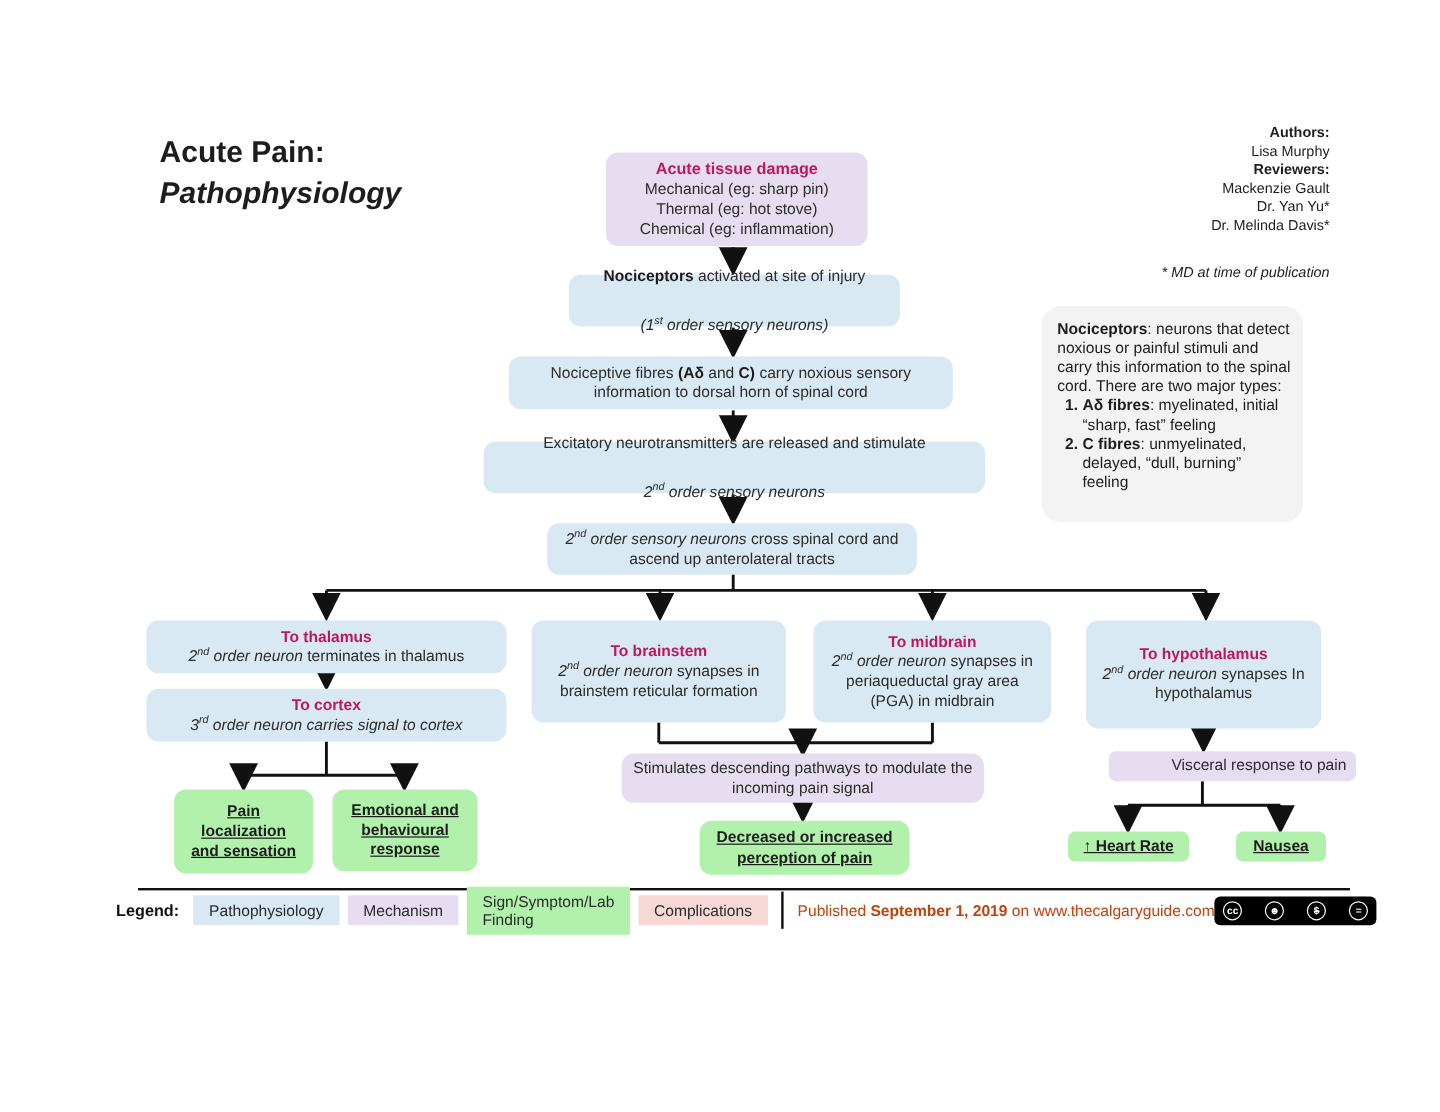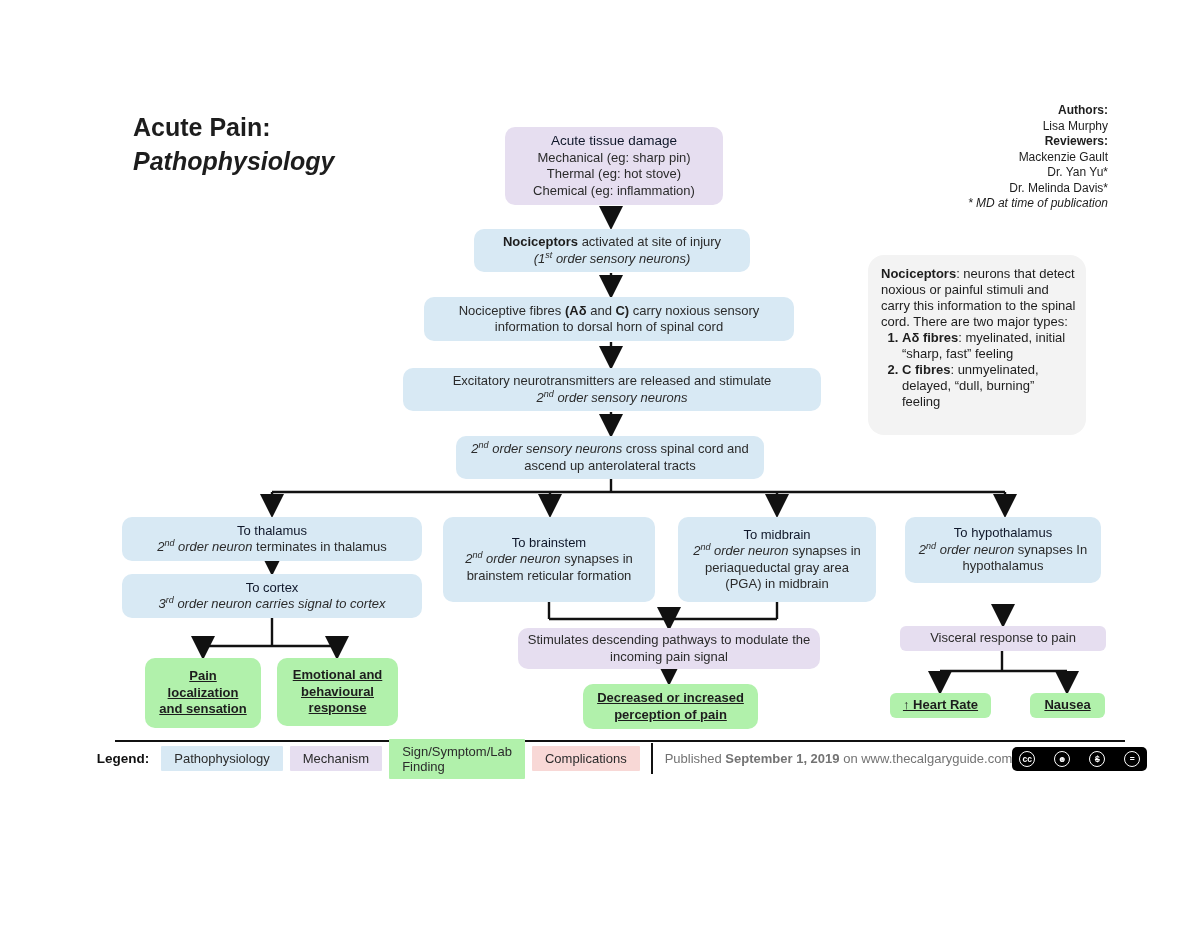--- a/index.html
+++ b/index.html
@@ -8,22 +8,22 @@
   svg.wires{position:absolute;left:0;top:0;pointer-events:none;}
 
   .box{position:absolute;box-sizing:border-box;display:flex;flex-direction:column;
        justify-content:center;align-items:center;text-align:center;
        border-radius:10px;font-size:13px;line-height:16.5px;padding:3px 8px;color:#2b2b2b;}
   .blue{background:#d8e9f4;}
   .lav{background:#e6def0;}
   .green{background:#b1f1ab;}
   .pink{background:#f8d8d6;}
   .box b{color:#1d1d1d;}
-  .bt{font-weight:400;color:#0f172a;}
-  .i{font-style:italic;}
+  .bt{font-weight:700;color:#be185d;}
+  .i{font-style:italic;margin-top:24px;}
   sup{font-size:9px;line-height:0;}
 
   .green .uln{font-weight:700;text-decoration:underline;color:#1d1d1d;}
 
   .title{position:absolute;left:133px;top:110px;font-size:25px;font-weight:700;
          line-height:34px;color:#1d1d1d;}
   .title .l2{font-style:italic;}
 
   .credits{position:absolute;top:103px;right:92px;text-align:right;
            font-size:12px;line-height:15.5px;color:#1d1d1d;}
@@ -36,21 +36,21 @@
         text-align:left;color:#1d1d1d;}
   .note ol{margin:0;padding-left:21px;}
   .note li{margin:0;}
   .note li::marker{font-weight:700;}
 
   .legendbar{position:absolute;left:115px;top:740px;width:1010px;height:33px;
              border-top:2.5px solid #111;display:flex;align-items:center;justify-content:center;}
   .legendbar .lg-label{font-weight:700;font-size:13.5px;margin:0 12px 0 4px;color:#111;}
   .sw{font-size:13px;padding:5px 13px;margin-right:7px;border-radius:1px;color:#2b2b2b;}
   .lg-div{height:31px;border-left:2.5px solid #111;margin:0 12px 0 4px;}
-  .published{font-size:13px;color:#737373;white-space:pre;}
+  .published{font-size:13px;color:#c2410c;white-space:pre;}
   .published b{font-weight:700;}
 
   .cc-badge{margin-left:auto;display:flex;align-items:center;gap:19px;
             background:#000;border-radius:5px;padding:4px 7px;}
   .cc-c{width:16px;height:16px;border:1.7px solid #fff;border-radius:50%;color:#fff;
         font-size:8.5px;font-weight:700;display:flex;align-items:center;justify-content:center;
         box-sizing:border-box;}
   .cc-c.nc{text-decoration:line-through;}
 </style>
 </head>
@@ -150,21 +150,21 @@
   <div class="box blue" style="left:443px;top:517px;width:212px;height:85px;">
     <div class="bt">To brainstem</div>
     <div><i><span>2</span><sup>nd</sup><span> order neuron</span></i><span> synapses in brainstem reticular formation</span></div>
   </div>
 
   <div class="box blue" style="left:678px;top:517px;width:198px;height:85px;">
     <div class="bt">To midbrain</div>
     <div><i><span>2</span><sup>nd</sup><span> order neuron</span></i><span> synapses in periaqueductal gray area (PGA) in midbrain</span></div>
   </div>
 
-  <div class="box blue" style="left:905px;top:517px;width:196px;height:66px;">
+  <div class="box blue" style="left:905px;top:517px;width:196px;height:90px;">
     <div class="bt">To hypothalamus</div>
     <div><i><span>2</span><sup>nd</sup><span> order neuron</span></i><span> synapses In hypothalamus</span></div>
   </div>
 
   <div class="box green" style="left:145px;top:658px;width:116px;height:70px;">
     <div class="uln">Pain</div>
     <div class="uln">localization</div>
     <div class="uln">and sensation</div>
   </div>
 
@@ -176,21 +176,21 @@
 
   <div class="box lav" style="left:518px;top:628px;width:302px;height:41px;">
     <div>Stimulates descending pathways to modulate the incoming pain signal</div>
   </div>
 
   <div class="box green" style="left:583px;top:684px;width:175px;height:45px;">
     <div class="uln">Decreased or increased</div>
     <div class="uln">perception of pain</div>
   </div>
 
-  <div class="box lav" style="left:900px;top:626px;width:206px;height:25px;border-radius:6px;">
+  <div class="box lav" style="left:924px;top:626px;width:206px;height:25px;border-radius:6px;align-items:flex-end;">
     <div>Visceral response to pain</div>
   </div>
 
   <div class="box green" style="left:890px;top:693px;width:101px;height:25px;border-radius:6px;">
     <div class="uln">↑ Heart Rate</div>
   </div>
 
   <div class="box green" style="left:1030px;top:693px;width:75px;height:25px;border-radius:6px;">
     <div class="uln">Nausea</div>
   </div>

